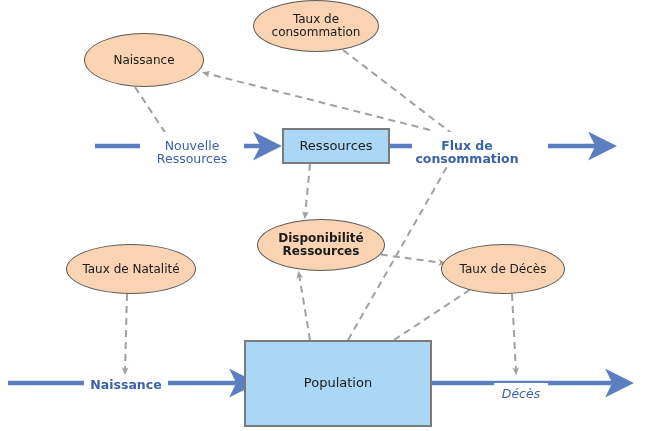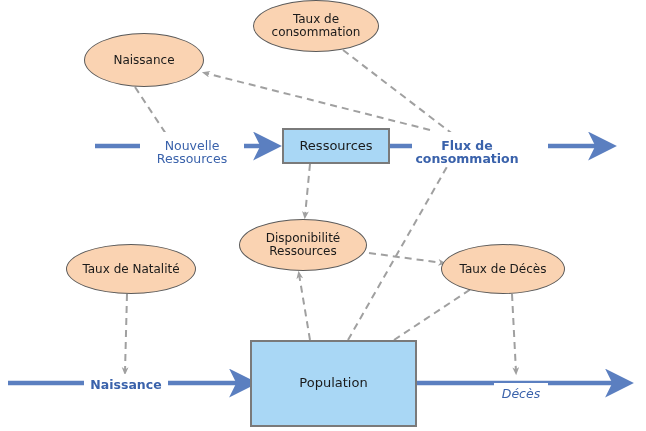--- a/index.html
+++ b/index.html
@@ -91,35 +91,35 @@
       </g>
   </svg>
 
   <div id="aux-layer">
       <div class="node aux" style="left: 84px; top: 33px; width: 120px; height: 54px;">
         <span>Naissance</span>
       </div>
       <div class="node aux" style="left: 253px; top: 0px; width: 126px; height: 52px;">
         <span>Taux de consommation</span>
       </div>
-      <div class="node aux" style="left: 239px; top: 219px; width: 128px; height: 52px;">
+      <div class="node aux" style="left: 257px; top: 219px; width: 128px; height: 52px; font-weight: bold;">
         <span>Disponibilité Ressources</span>
       </div>
       <div class="node aux" style="left: 66px; top: 244px; width: 130px; height: 50px; align-items: center;">
         <span>Taux de Natalité</span>
       </div>
       <div class="node aux" style="left: 441px; top: 244px; width: 124px; height: 50px;">
         <span>Taux de Décès</span>
       </div>
     </div>
   <div id="stock-layer">
       <div class="node stock" style="left: 263px; top: 128px; width: 108px; height: 36px; margin-left: 19px;">
         <span>Ressources</span>
       </div>
-      <div class="node stock" style="left: 250px; top: 340px; width: 167px; height: 87px;">
+      <div class="node stock" style="left: 244px; top: 340px; width: 188px; height: 87px;">
         <span>Population</span>
       </div>
     </div>
   <div id="flowlabel-layer">
       <div class="flowlabel" style="left: 140px; top: 132px; width: 104px; height: 34px;">
         <span>Nouvelle Ressources</span>
       </div>
       <div class="flowlabel" style="left: 412px; top: 132px; width: 110px; height: 34px; font-weight: bold;">
         <span>Flux de consommation</span>
       </div>

